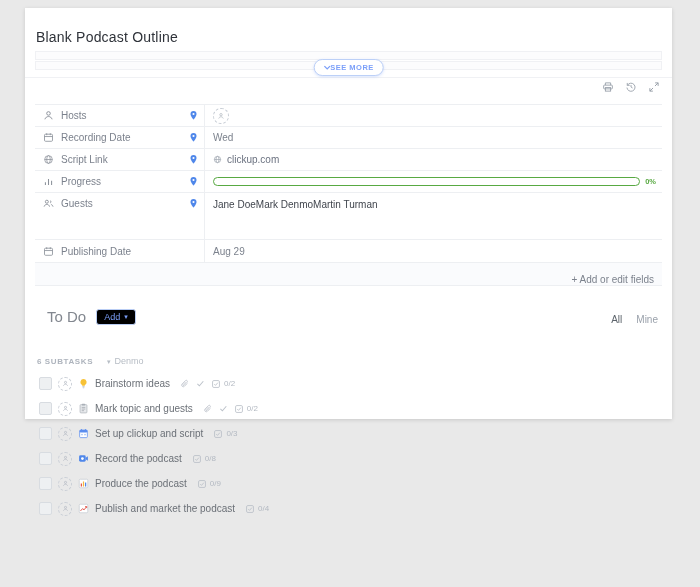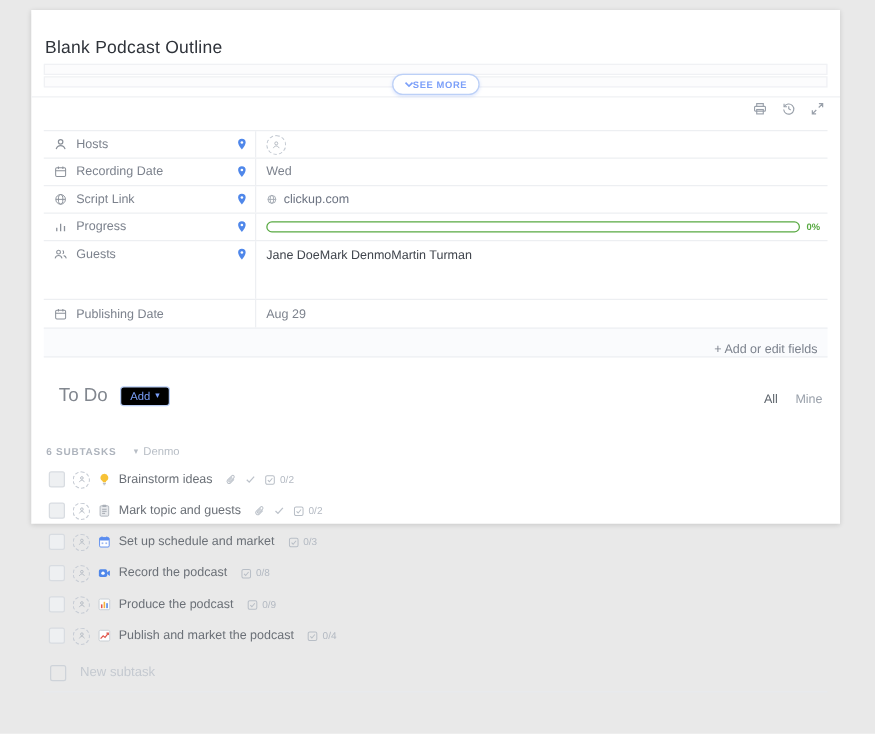--- a/index.html
+++ b/index.html
@@ -382,21 +382,21 @@
       </span>
       <span class="semoji">
         <svg width="11" height="11" viewBox="0 0 16 16">
             <rect x="2.4" y="3" width="11.2" height="11" rx="1.4" fill="#fff" stroke="#5b8def" stroke-width="1.1"></rect>
             <rect x="2.4" y="3" width="11.2" height="3.4" rx="1.2" fill="#5b8def"></rect>
             <path d="M5.2 1.6v2.2M10.8 1.6v2.2" stroke="#5b8def" stroke-width="1.4"></path>
             <rect x="4.8" y="8.6" width="2" height="2" fill="#9db9f2"></rect>
             <rect x="9.2" y="8.6" width="2" height="2" fill="#9db9f2"></rect>
           </svg>
       </span>
-      <span class="sname">Set up schedule and market</span>
+      <span class="sname">Set up clickup and script</span>
       <span class="extras">
         <span class="badge">
           <span class="ic">
             <svg width="10" height="10" viewBox="0 0 16 16" fill="none" stroke="#b8bec6" stroke-width="1.3">
                 <rect x="2.5" y="2.5" width="11" height="11" rx="2"></rect>
                 <path d="M5.2 8.2l2 2 3.8-4.4"></path>
               </svg>
           </span>
           <span class="badge-text">0/3</span>
         </span>
@@ -486,18 +486,14 @@
                 <path d="M5.2 8.2l2 2 3.8-4.4"></path>
               </svg>
           </span>
           <span class="badge-text">0/4</span>
         </span>
       </span>
     </div>
 
   </div>
 
-  <div class="new-subtask">
-    <span class="ns-box"></span>
-    <input class="ns-input" type="text" placeholder="New subtask" style="">
-  </div>
 
 </div>
 
 </body></html>

